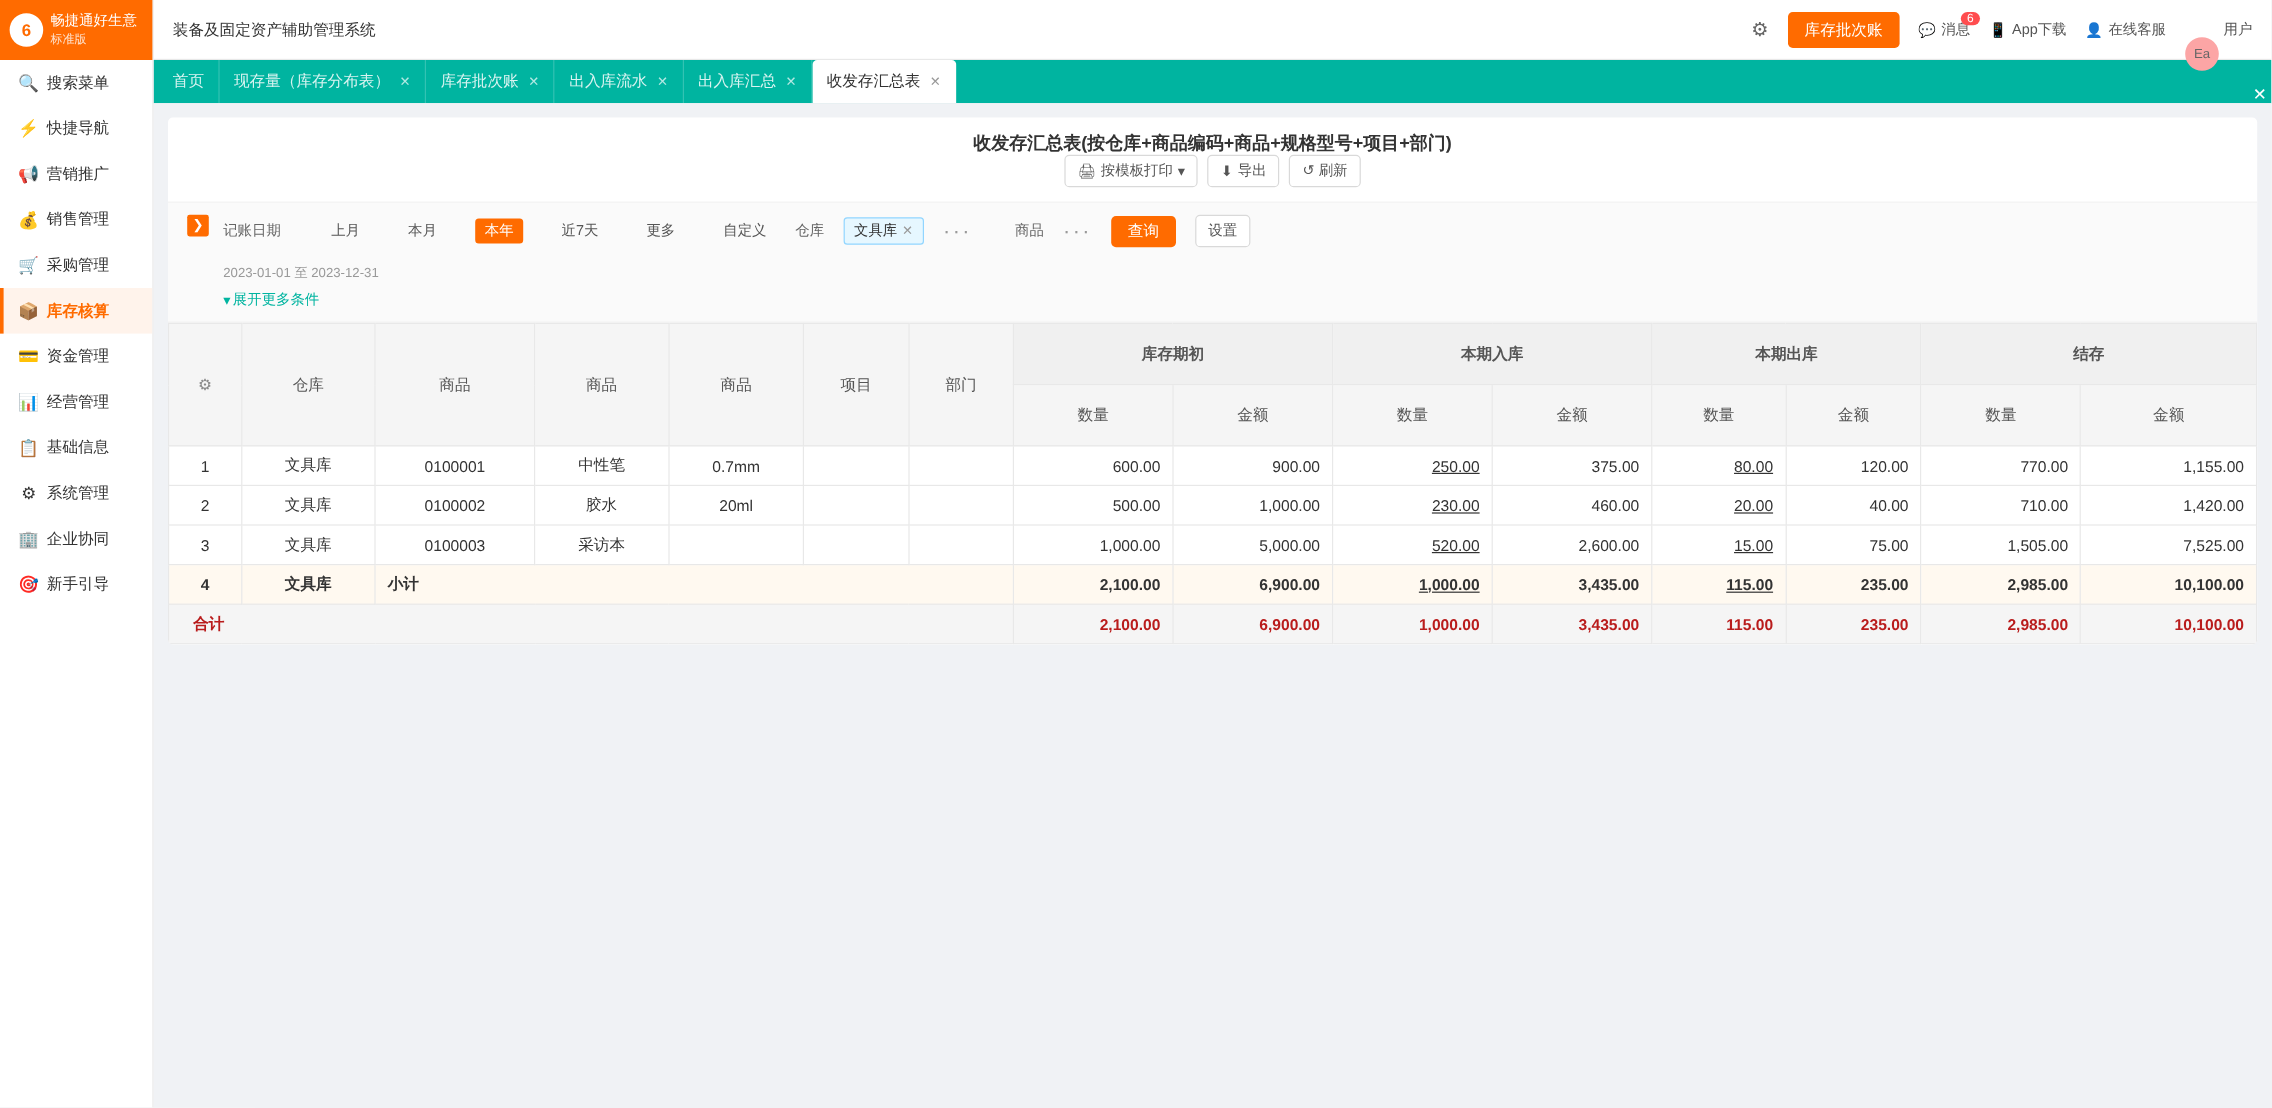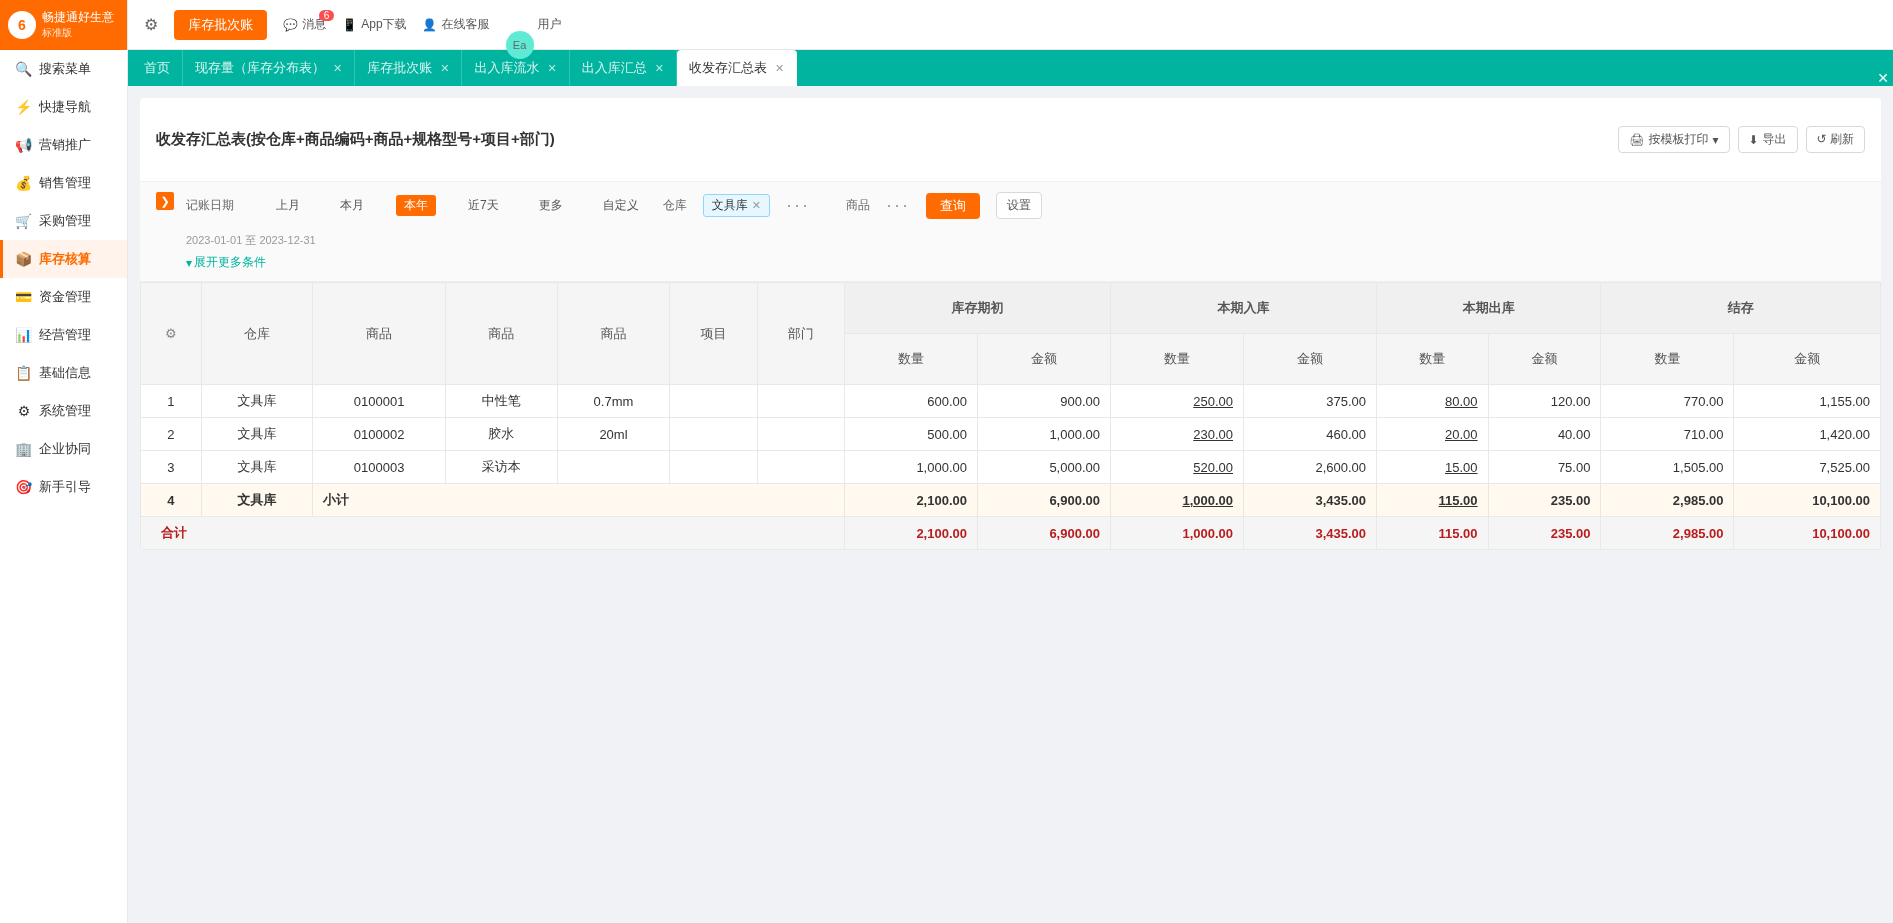--- a/index.html
+++ b/index.html
@@ -20,36 +20,36 @@
     .main { flex: 1; display: flex; flex-direction: column; overflow: hidden; }
 
     
     .topbar { background: #fff; border-bottom: 1px solid #e8e8e8; padding: 0 16px; height: 50px; display: flex; align-items: center; gap: 12px; flex-shrink: 0; }
     .topbar-title { font-size: 13px; color: #333; flex: 1; }
     .topbar-actions { display: flex; align-items: center; gap: 16px; }
     .topbar-btn { background: #ff6b00; color: #fff; border: none; border-radius: 4px; padding: 6px 14px; font-size: 13px; cursor: pointer; }
     .topbar-settings-icon { color: #666; cursor: pointer; font-size: 16px; }
     .topbar-action-item { display: flex; align-items: center; gap: 4px; color: #555; cursor: pointer; font-size: 12px; position: relative; }
     .badge { background: #ff4d4f; color: #fff; border-radius: 10px; padding: 0 5px; font-size: 10px; position: absolute; top: -6px; right: -8px; }
-    .user-avatar { width: 28px; height: 28px; background: #5eead4; border-radius: 50%; display: flex; align-items: center; justify-content: center; font-size: 11px; color: #666; margin-top: 40px; }
+    .user-avatar { width: 28px; height: 28px; background: #fca5a5; border-radius: 50%; display: flex; align-items: center; justify-content: center; font-size: 11px; color: #666; margin-top: 40px; }
 
     
     .tabs { background: #00b4a0; display: flex; align-items: flex-end; flex-shrink: 0; height: 36px; padding: 0 4px; }
     .tab { display: flex; align-items: center; gap: 4px; padding: 0 12px; height: 36px; color: rgba(255,255,255,0.85); font-size: 13px; cursor: pointer; border-right: 1px solid rgba(255,255,255,0.2); }
     .tab.active { background: #fff; color: #333; border-radius: 4px 4px 0 0; height: 36px; }
     .tab .close-icon { font-size: 11px; color: rgba(255,255,255,0.7); margin-left: 4px; }
     .tab.active .close-icon { color: #999; }
     .tab-close-main { color: #fff; margin-left: 8px; font-size: 14px; cursor: pointer; }
 
     
     .content { flex: 1; background: #f0f2f5; overflow: auto; padding: 0; }
     .page-panel { background: #fff; margin: 12px; border-radius: 4px; overflow: hidden; }
 
     
-    .page-header { padding: 28px 16px; border-bottom: 1px solid #f0f0f0; display: flex; align-items: center; justify-content: space-between; }
+    .page-header { padding: 12px 16px; border-bottom: 1px solid #f0f0f0; display: flex; align-items: center; justify-content: space-between; flex-direction: column; }
     .page-title { font-size: 15px; font-weight: bold; color: #333; }
     .page-header-actions { display: flex; align-items: center; gap: 8px; }
     .btn-outline { border: 1px solid #d9d9d9; background: #fff; border-radius: 4px; padding: 4px 10px; font-size: 12px; cursor: pointer; color: #555; display: flex; align-items: center; gap: 4px; }
     .btn-primary { background: #ff6b00; color: #fff; border: none; border-radius: 4px; padding: 4px 14px; font-size: 13px; cursor: pointer; text-align: center; }
     .btn-default { background: #fff; color: #555; border: 1px solid #d9d9d9; border-radius: 4px; padding: 4px 10px; font-size: 12px; cursor: pointer; }
 
     
     .filter-bar { padding: 10px 16px; background: #fafafa; border-bottom: 1px solid #f0f0f0; }
     .filter-row { display: flex; align-items: center; gap: 16px; }
     .filter-label { color: #666; font-size: 12px; flex-shrink: 0; }
@@ -138,20 +138,21 @@
     <div class="sidebar-nav-item">
       <span class="nav-icon">🎯</span>
       <span>新手引导</span>
     </div>
   </div>
 </div>
 
 <div class="main">
 
   <div class="topbar">
+    <span class="topbar-title">装备及固定资产辅助管理系统</span>
     <div class="topbar-actions">
       <span class="topbar-settings-icon">⚙</span>
       <button class="topbar-btn">库存批次账</button>
       <div class="topbar-action-item" style="position:relative;">
         <span>💬</span>
         <span>消息</span>
         <span class="badge">6</span>
       </div>
       <div class="topbar-action-item">
         <span>📱</span>

